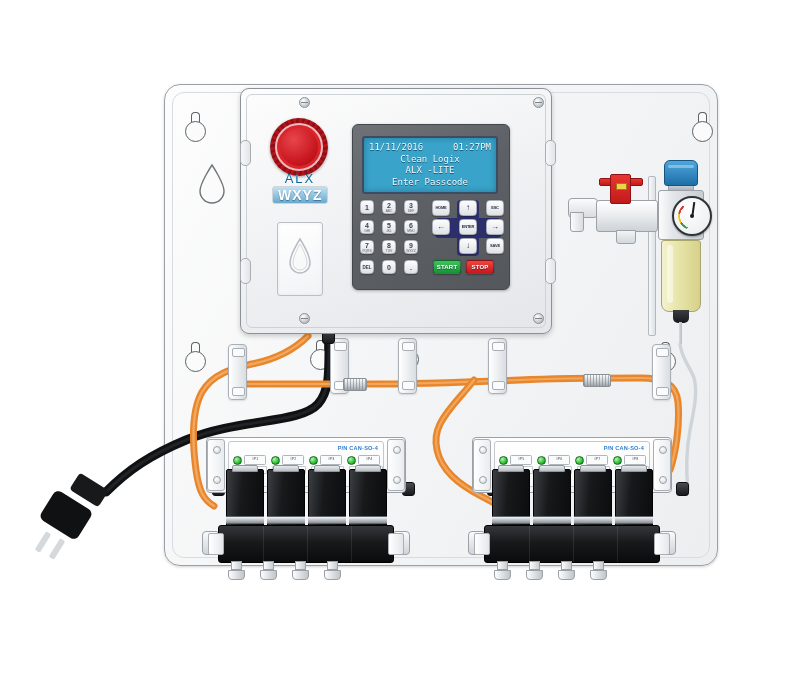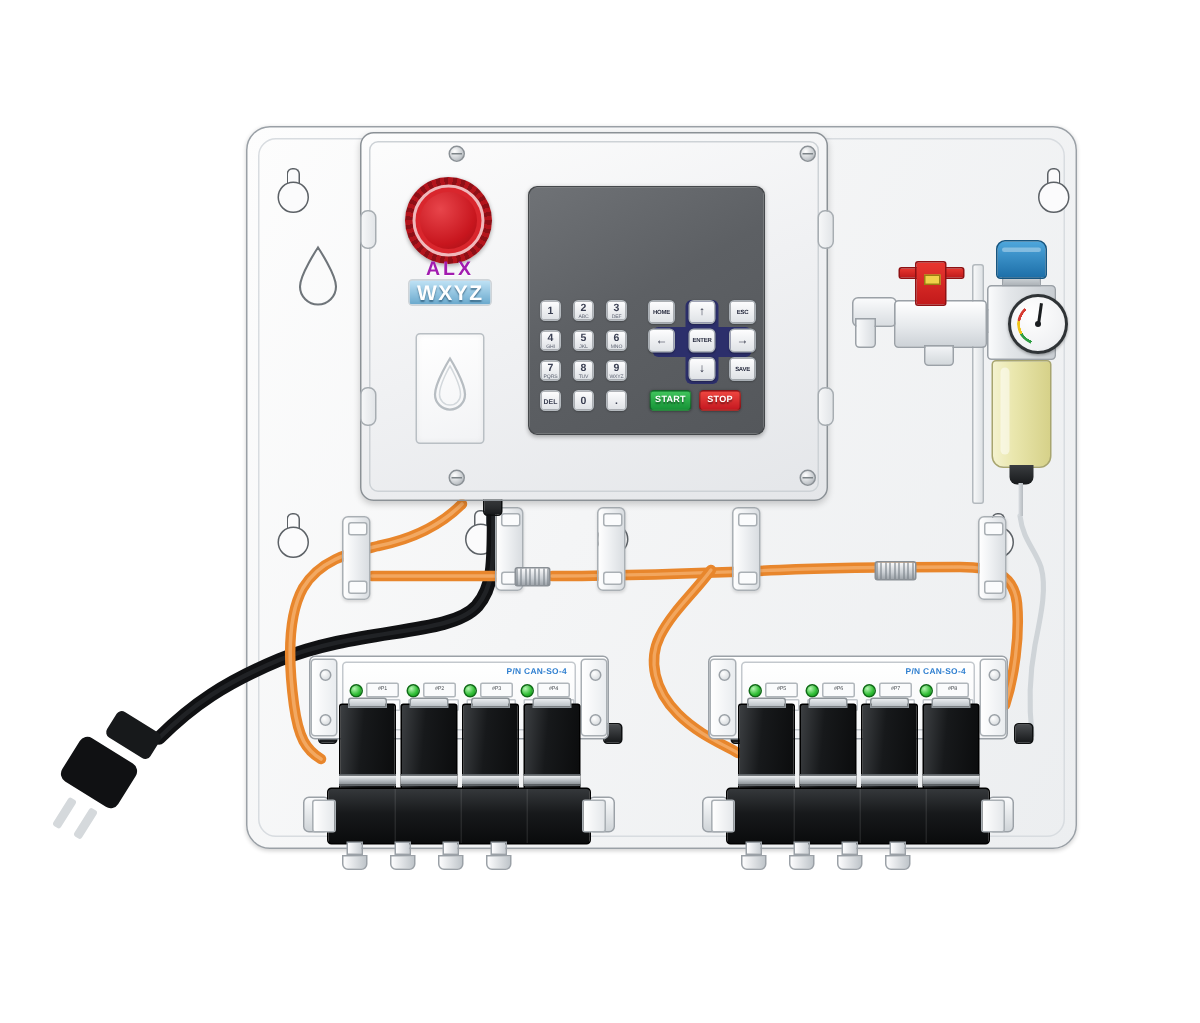--- a/index.html
+++ b/index.html
@@ -88,21 +88,21 @@
     background:#d9262d;border:2px solid #f0b9bc;box-sizing:border-box;
   }
   .estop .cap{
     position:absolute;left:10px;top:10px;right:10px;bottom:10px;border-radius:50%;
     background:radial-gradient(circle at 36% 30%,#e8454b,#c8161e 65%,#9c1016);
   }
 
   
   .alxlogo{position:absolute;left:272px;top:172px;width:56px;height:34px;text-align:center;}
   .alx-top{
-    font-size:13px;font-weight:bold;letter-spacing:2px;color:#a21caf;
+    font-size:13px;font-weight:normal;letter-spacing:2px;color:#0369a1;
     font-family:"Liberation Sans",sans-serif;line-height:13px;
     text-shadow:0 1px 0 #fff;
   }
   .alx-bot{
     display:inline-block;margin-top:1px;padding:1px 5px;border-radius:3px;
     background:linear-gradient(180deg,#bfe2f5,#6aa9cd);
     border:1.2px solid #cfd4d8;
     font-size:14px;font-weight:bold;letter-spacing:1px;color:#ffffff;
     line-height:14px;
     text-shadow:0 1px 1px rgba(20,60,90,.55);
@@ -554,20 +554,31 @@
 
   <div class="labelplate">
     <svg viewBox="0 0 26 40">
       <path d="M13 2 C13 2 3 18 3 26 a10 10 0 0 0 20 0 C23 18 13 2 13 2 Z" fill="none" stroke="#b7bdc2" stroke-width="1.5"></path>
       <path d="M13 7 C13 7 6 19 6 26 a7 7 0 0 0 14 0 C20 19 13 7 13 7 Z" fill="none" stroke="#d3d8dc" stroke-width="1"></path>
     </svg>
   </div>
 
   <div class="hmi"></div>
 
+  <div class="lcd">
+    <div class="lcd-inner">
+      <div class="lcd-line row1">
+        <span>11/11/2016</span>
+        <span>01:27PM</span>
+      </div>
+      <div class="lcd-line center">Clean Logix</div>
+      <div class="lcd-line center">ALX -LITE</div>
+      <div class="lcd-line center">Enter Passcode</div>
+    </div>
+  </div>
 
   <div class="keypad">
     <div class="key" style="left:0px;top:0px;">
       <span class="kd">1</span>
       <span class="ks"></span>
       </div>
     <div class="key" style="left:22px;top:0px;">
       <span class="kd">2</span>
       <span class="ks">ABC</span>
       </div>

